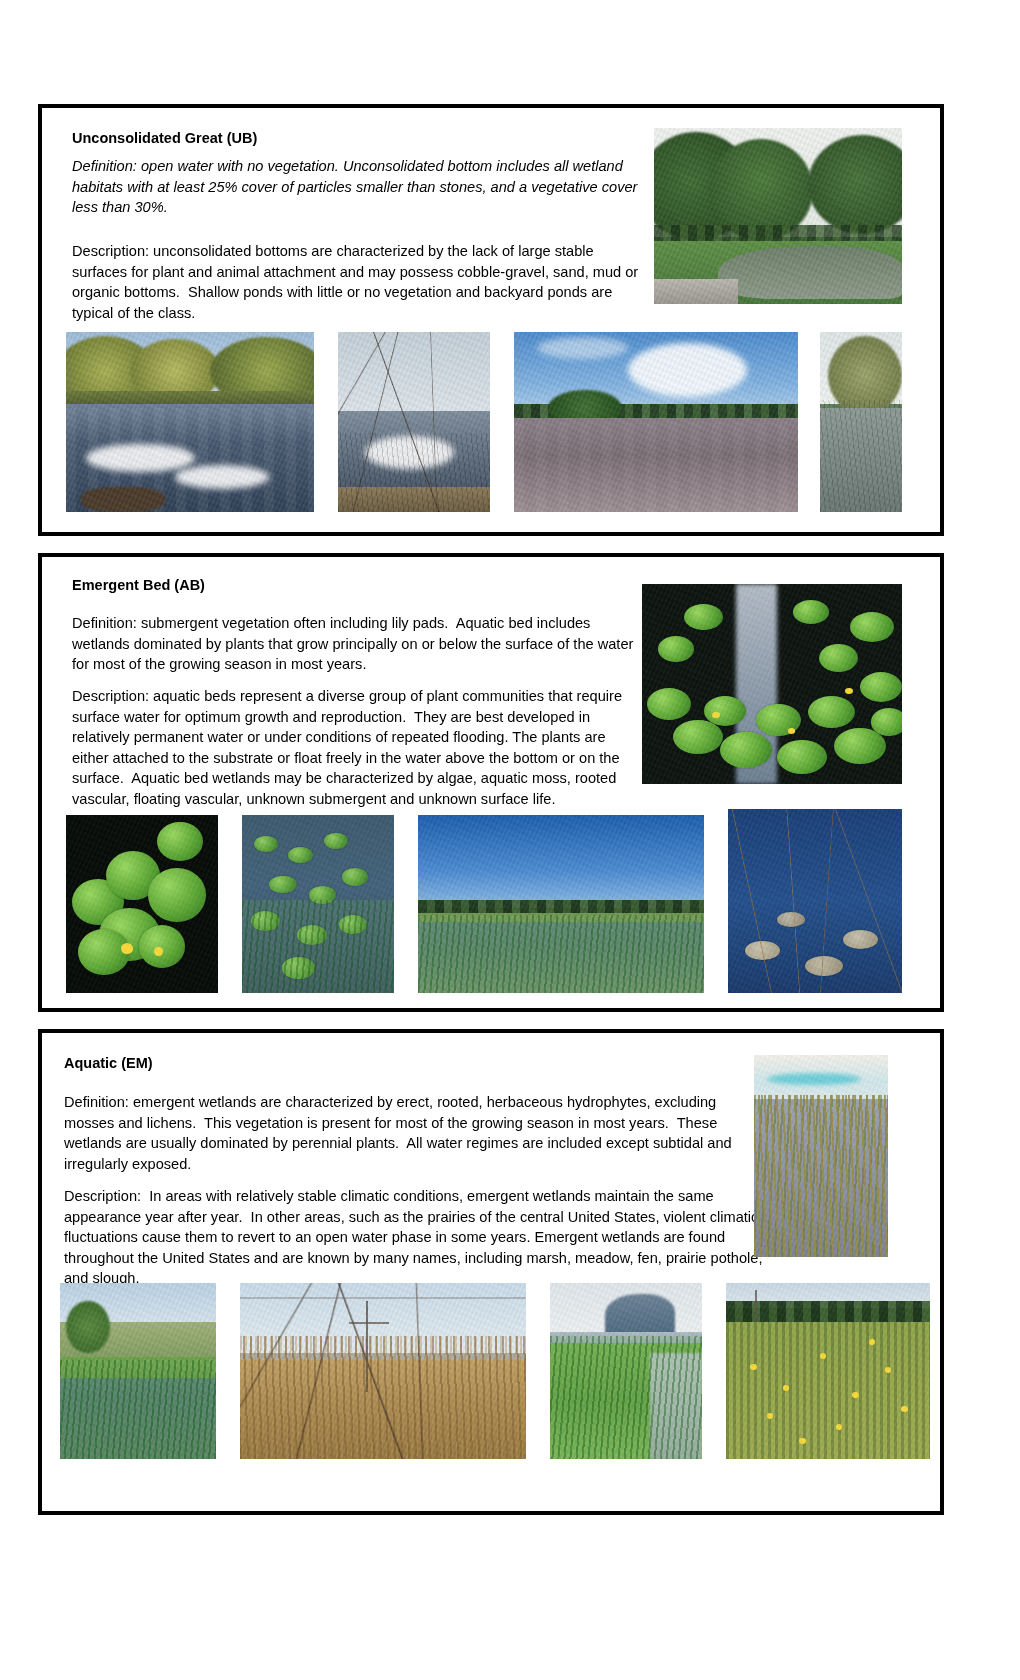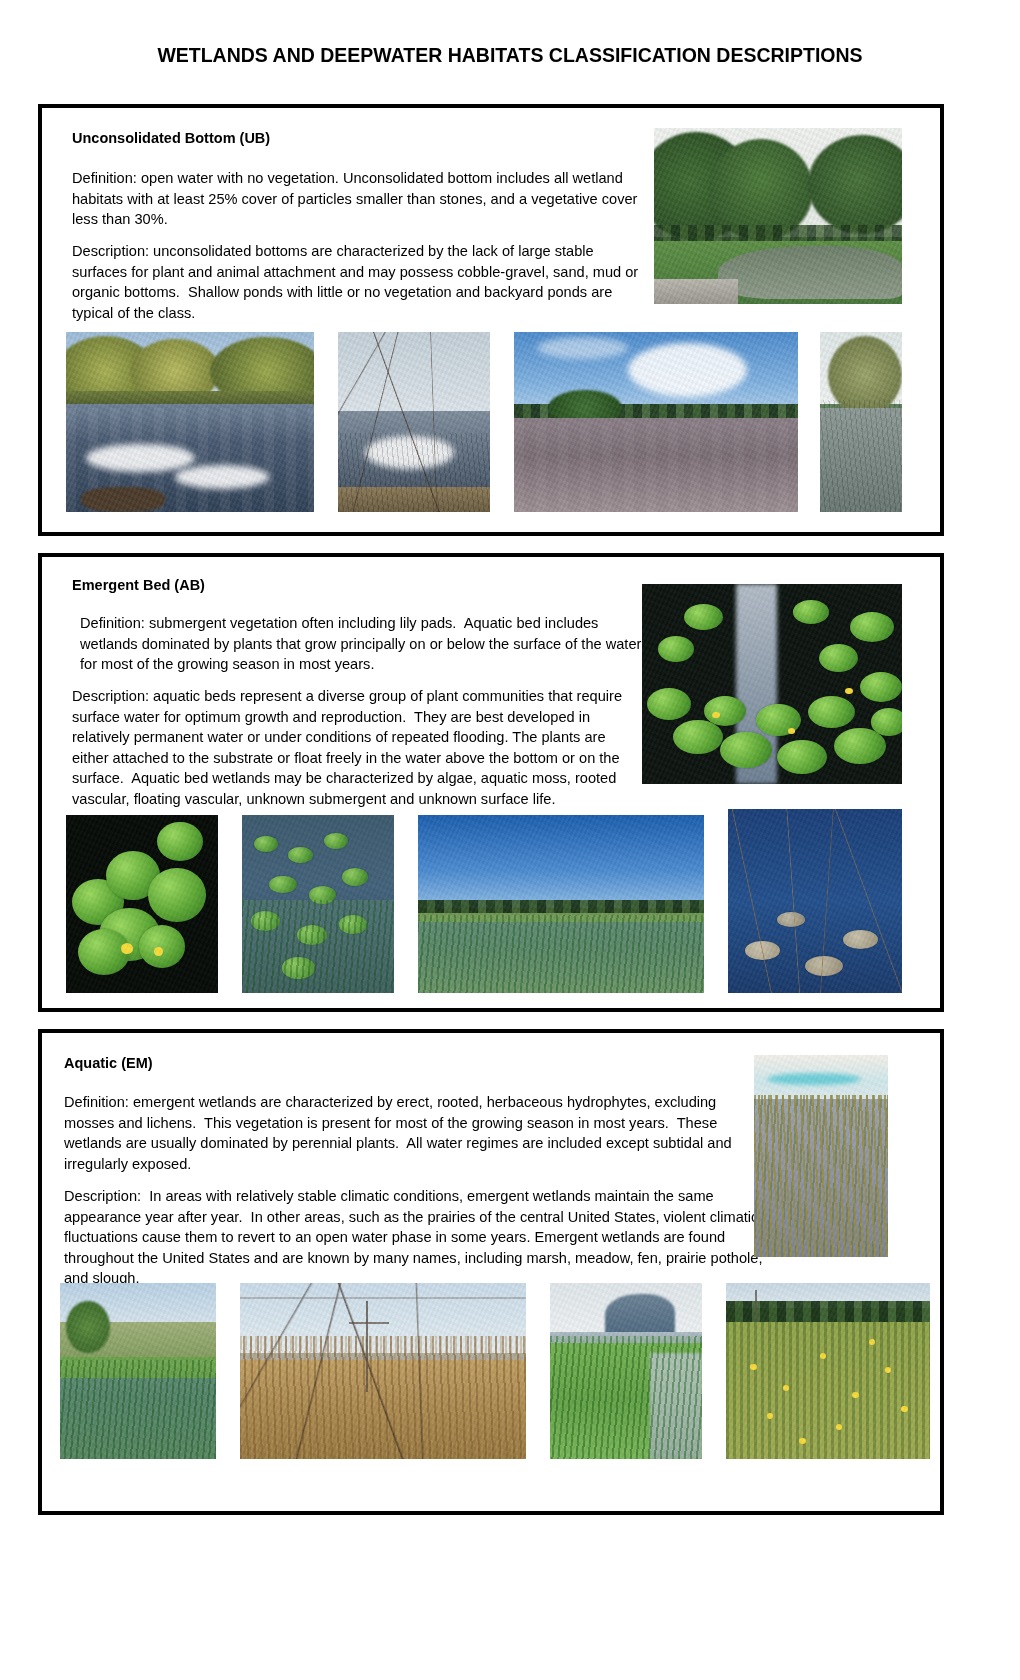--- a/index.html
+++ b/index.html
@@ -162,29 +162,28 @@
     background-image: repeating-linear-gradient(90deg,
       rgba(255,255,255,0.18) 0 10px, rgba(255,255,255,0.02) 10px 22px);
   }
 </style>
 </head>
 <body>
 
 <div class="page">
 
   <div class="title-block">
-    <div class="title-sub">WETLANDS AND DEEPWATER HABITATS CLASSIFICATION DESCRIPTIONS</div>
   </div>
 
   <div class="panel" id="panel-ub">
     <div class="panel-inner">
 
-      <div class="section-heading" style="left:30px; top:22px;">Unconsolidated Bottom (UB)</div>
-
-      <div class="para" style="left:30px; top:60px; width:570px;">Definition: open water with no vegetation. Unconsolidated bottom includes all wetland habitats with at least 25% cover of particles smaller than stones, and a vegetative cover less than 30%.</div>
+      <div class="section-heading" style="left:30px; top:22px;">Unconsolidated Great (UB)</div>
+
+      <div class="para" style="left:30px; top:48px; width:570px;font-style:italic;">Definition: open water with no vegetation. Unconsolidated bottom includes all wetland habitats with at least 25% cover of particles smaller than stones, and a vegetative cover less than 30%.</div>
 
       <div class="para" style="left:30px; top:133px; width:570px;">Description: unconsolidated bottoms are characterized by the lack of large stable surfaces for plant and animal attachment and may possess cobble-gravel, sand, mud or organic bottoms.  Shallow ponds with little or no vegetation and backyard ponds are typical of the class.</div>
 
       <div class="photo" style="left:612px; top:20px; width:248px; height:176px;">
         <div class="sky" style="height:62%; background:linear-gradient(#eef1ee,#e4e9e4);"></div>
         <div class="blob" style="left:-6%; top:2%; width:46%; height:62%; background:radial-gradient(circle at 45% 45%, #3f6b33 0%, #2b4e24 70%, #23411e 100%);"></div>
         <div class="blob" style="left:22%; top:6%; width:42%; height:58%; background:radial-gradient(circle at 50% 40%, #4c7a3a 0%, #32572a 75%);"></div>
         <div class="blob" style="left:62%; top:4%; width:44%; height:56%; background:radial-gradient(circle at 45% 45%, #47723a 0%, #2e5026 75%);"></div>
         <div class="treeline" style="top:55%; height:10%; opacity:0.85;"></div>
         <div class="land" style="top:64%; height:36%; background:linear-gradient(#5d8f45,#47763a);"></div>
@@ -237,21 +236,21 @@
       </div>
 
     </div>
   </div>
 
   <div class="panel" id="panel-ab">
     <div class="panel-inner">
 
       <div class="section-heading" style="left:30px; top:20px;">Emergent Bed (AB)</div>
 
-      <div class="para" style="left:30px; top:56px; width:568px;margin-left:8px;">Definition: submergent vegetation often including lily pads.  Aquatic bed includes wetlands dominated by plants that grow principally on or below the surface of the water for most of the growing season in most years.</div>
+      <div class="para" style="left:30px; top:56px; width:568px;">Definition: submergent vegetation often including lily pads.  Aquatic bed includes wetlands dominated by plants that grow principally on or below the surface of the water for most of the growing season in most years.</div>
 
       <div class="para" style="left:30px; top:129px; width:568px;">Description: aquatic beds represent a diverse group of plant communities that require surface water for optimum growth and reproduction.  They are best developed in relatively permanent water or under conditions of repeated flooding. The plants are either attached to the substrate or float freely in the water above the bottom or on the surface.  Aquatic bed wetlands may be characterized by algae, aquatic moss, rooted vascular, floating vascular, unknown submergent and unknown surface life.</div>
 
       <div class="photo" style="left:600px; top:27px; width:260px; height:200px;">
         <div style="position:absolute; inset:0; background:#0d1410;"></div>
         <div style="position:absolute; left:36%; top:0; width:16%; height:100%; background:linear-gradient(#cfd9e6,#7f93aa); opacity:0.85; filter:blur(2px);"></div>
         <div class="lilypads">
           <div class="pad" style="left:2%;  top:52%; width:17%; height:16%;"></div>
           <div class="pad" style="left:12%; top:68%; width:19%; height:17%;"></div>
           <div class="pad" style="left:24%; top:56%; width:16%; height:15%;"></div>

